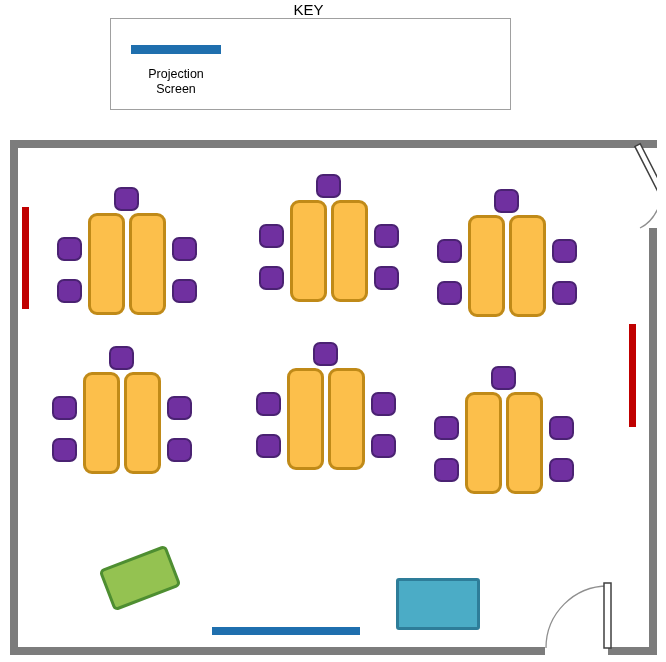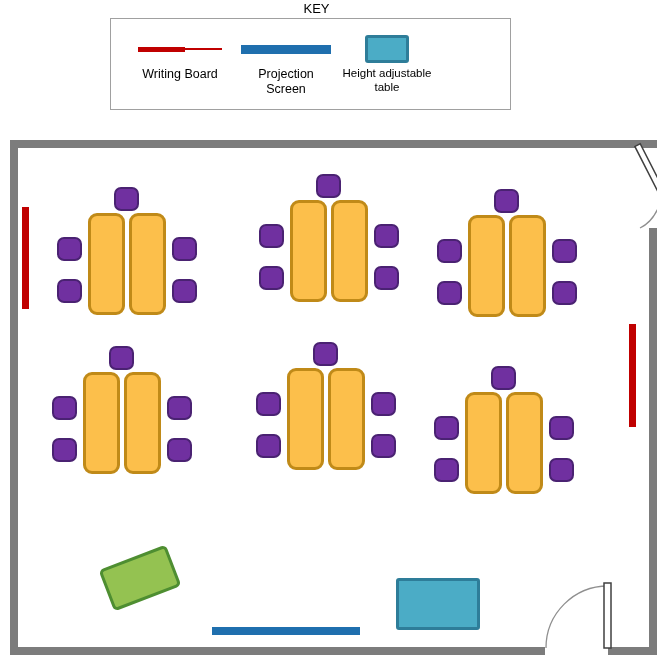--- a/index.html
+++ b/index.html
@@ -1,20 +1,20 @@
 <!DOCTYPE html>
 <html style="--writing-board: #C00000; --projection-screen: #1F6FAE; --lectern-fill: #94C251; --lectern-border: #4E8E31; --height-table-fill: #4BACC6; --height-table-border: #2E7D99; --table-fill: #FCBF4B; --table-border: #C08A18; --chair-fill: #7030A0; --chair-border: #4A2272; --wall: #7C7C7C;"><head>
 <meta charset="utf-8">
 <style>
   *{margin:0;padding:0;box-sizing:border-box}
   html,body{background:#ffffff}
   body{width:666px;height:662px;position:relative;font-family:"Liberation Sans",sans-serif;color:#000;overflow:hidden}
 
   
-  .key-title{position:absolute;left:116px;top:1px;width:401px;text-align:center;font-size:13px}
+  .key-title{position:absolute;left:108px;top:1px;width:401px;text-align:center;font-size:15px}
   .key-panel{position:absolute;left:110px;top:18px;width:401px;height:92px;border:1.5px solid #a0a0a0;background:#fff;display:flex;padding:15px 0 0 14px}
   .key-item{display:flex;flex-direction:column;align-items:center}
   .ki-1{width:110px}
   .ki-2{width:102px}
   .ki-3{width:74px}
   .ki-4{width:100px}
   .key-icon-area{height:30px;display:flex;align-items:center;justify-content:center}
   .wb-icon{display:flex;align-items:center}
   .wb-thick{width:47px;height:5px;background:var(--writing-board)}
   .wb-thin{width:37px;height:2px;background:var(--writing-board)}
@@ -46,40 +46,25 @@
   .projection-screen{position:absolute;background:var(--projection-screen)}
   .height-table{position:absolute;background:var(--height-table-fill);border:3px solid var(--height-table-border);border-radius:3px}
   .doors-overlay{position:absolute;left:0;top:0;width:647px;height:515px;pointer-events:none}
 </style>
 </head>
 <body>
 
 <div class="key-title">KEY</div>
 
 <div class="key-panel">
-  <div class="key-item ki-1">
-    <div class="key-icon-area">
-      <span class="wb-icon">
-        <span class="wb-thick"></span>
-        <span class="wb-thin"></span>
-      </span>
-    </div>
-    <div class="key-label">Writing Board</div>
-  </div>
   <div class="key-item ki-2">
     <div class="key-icon-area">
       <span class="ps-icon"></span>
     </div>
     <div class="key-label">Projection Screen</div>
-  </div>
-  <div class="key-item ki-4">
-    <div class="key-icon-area">
-      <span class="ht-icon"></span>
-    </div>
-    <div class="key-label small">Height adjustable table</div>
   </div>
 </div>
 
 <div class="room">
   <div class="wall wall-top"></div>
   <div class="wall wall-left"></div>
   <div class="wall wall-right"></div>
   <div class="wall wall-bottom-a"></div>
   <div class="wall wall-bottom-b"></div>
 

